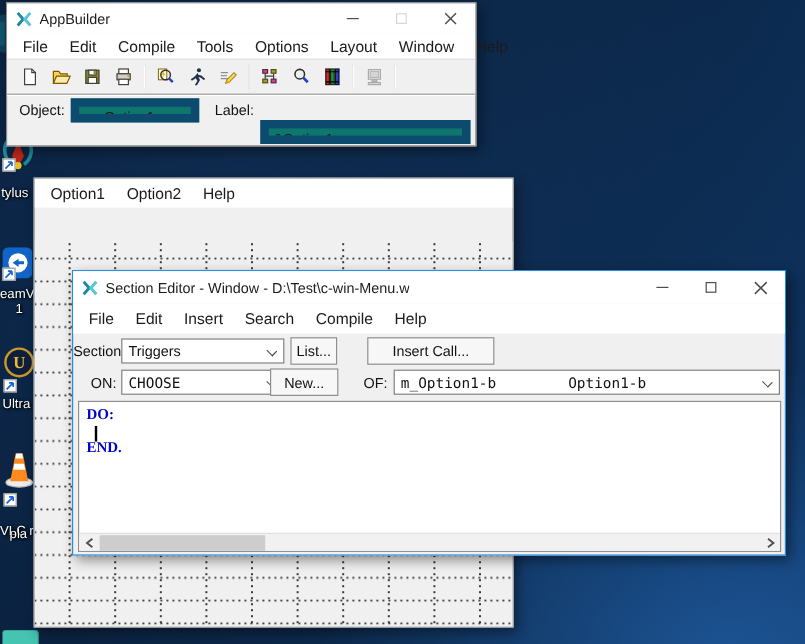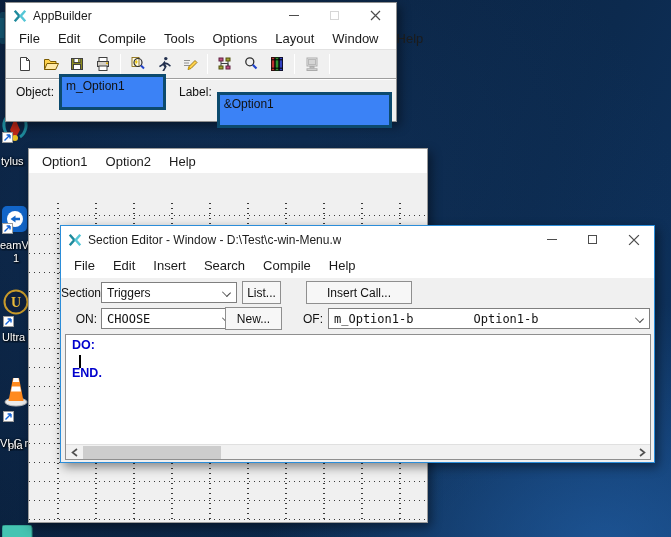--- a/index.html
+++ b/index.html
@@ -34,21 +34,21 @@
   #appbuilder{left:5px;top:2px;width:392px;height:120px;}
   #appbuilder .titlebar{height:25px;}
   #appbuilder .menubar{height:21px;}
   #ab-toolbar{height:29px;display:flex;align-items:center;padding-left:6px;background:#f0f0f0;
     border-top:1px solid #e2e2e2;}
   .tb-slot{width:26px;height:24px;display:flex;align-items:center;justify-content:center;}
   .tb-sep{width:1px;height:20px;background:#a8a8a8;border-right:1px solid #fff;margin:0 4px;}
   #ab-fields{height:27px;display:flex;align-items:center;padding:0 4px 0 10px;
     border-top:1px solid #9e9e9e;box-shadow:inset 0 1px 0 #fff;}
   .field-label{font-size:12px;color:#111;white-space:nowrap;}
-  .text-input{height:36px;background:#3b82f6;border:3px solid #0c4a6e;font-size:12px;color:#111;
+  .text-input{height:20px;background:#0f766e;border:7px solid #0c4a6e;font-size:12px;color:#111;
     padding:2px 0 0 4px;overflow:hidden;white-space:nowrap;}
   #ab-status{position:absolute;left:0;right:0;bottom:0;height:18px;background:#f0f0f0;}
   .status-panel{position:absolute;top:1px;height:15px;font-size:11px;color:#111;padding:1px 0 0 4px;
     border:1px solid;border-color:#848484 #fbfbfb #fbfbfb #848484;background:#f0f0f0;overflow:hidden;}
 
   
   #design-window{left:28px;top:148px;width:400px;height:375px;border-color:#9b9b9b;}
   #design-window .titlebar{height:28px;}
   #design-window .menubar{height:24px;}
   #design-canvas{position:absolute;left:0;right:0;top:52px;bottom:0;background-color:#f0f0f0;
@@ -67,21 +67,21 @@
   .se-label{position:absolute;font-size:12px;color:#111;text-align:right;white-space:nowrap;}
   .combo{position:absolute;height:21px;background:#fff;border:1px solid #7f7f7f;display:flex;
     align-items:center;padding:0 18px 0 5px;font-size:12px;color:#111;overflow:hidden;}
   .combo .chev{position:absolute;right:6px;top:6px;width:7px;height:7px;border-right:1.4px solid #474747;
     border-bottom:1.4px solid #474747;transform:rotate(45deg) scale(1,.82);}
   .mono{font-family:"DejaVu Sans Mono","Liberation Mono",monospace;}
   .se-btn{position:absolute;height:23px;background:#f7f7f7;border:1px solid #8f8f8f;font-size:12px;
     color:#111;display:flex;align-items:center;justify-content:center;}
   #code-editor{position:absolute;left:4px;top:108px;width:586px;height:126px;background:#fff;
     border:1px solid #8f8f8f;}
-  #code-area{position:absolute;inset:0 0 15px 0;font-family:Liberation Sans, sans-serif;
+  #code-area{position:absolute;inset:0 0 15px 0;font-family:Liberation Serif, serif;
     font-size:12.5px;font-weight:700;color:#0000cd;line-height:14px;padding:3px 0 0 6px;white-space:pre;}
   #caret{position:absolute;left:13px;top:20px;width:1.5px;height:13px;background:#000;}
   #h-scroll{position:absolute;left:0;right:0;bottom:0;height:15px;background:#f1f1f1;border-top:1px solid #e0e0e0;display:flex;align-items:center;}
   .scroll-arrow{width:16px;height:15px;display:flex;align-items:center;justify-content:center;}
   .scroll-arrow svg{display:block;}
   #h-thumb{position:absolute;left:17px;top:1px;width:138px;height:13px;background:#cdcdcd;}
 
   
   .d-icon{position:absolute;}
   .d-label{position:absolute;font-size:11px;color:#fff;text-shadow:1px 1px 2px #000,0 0 3px #000;

